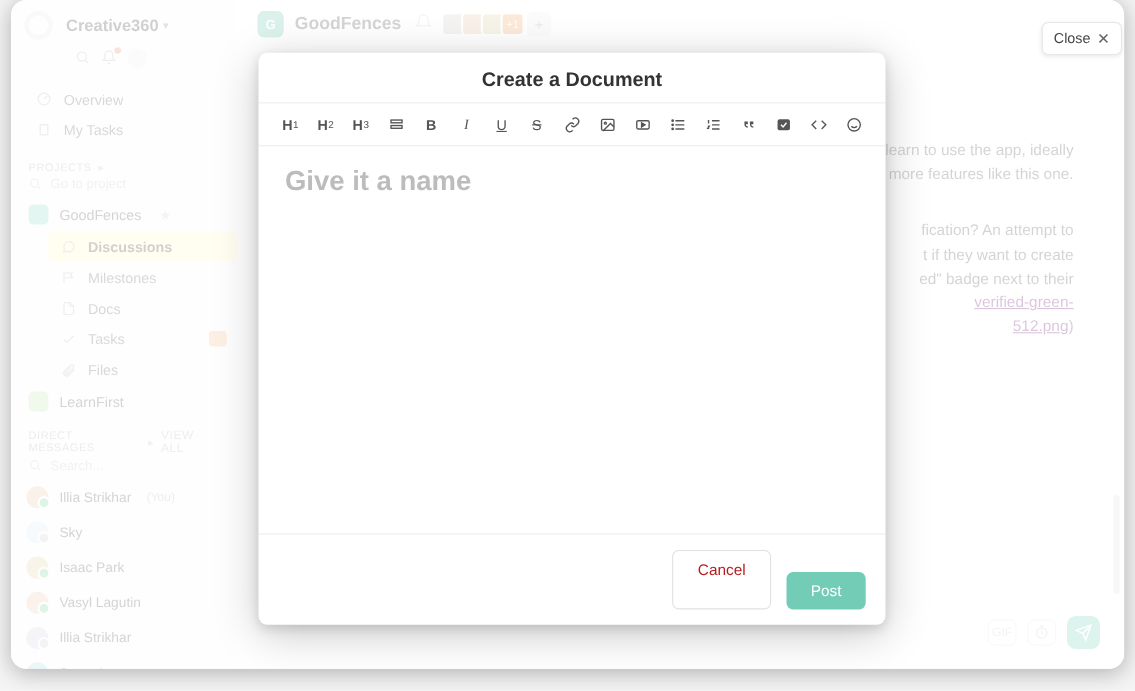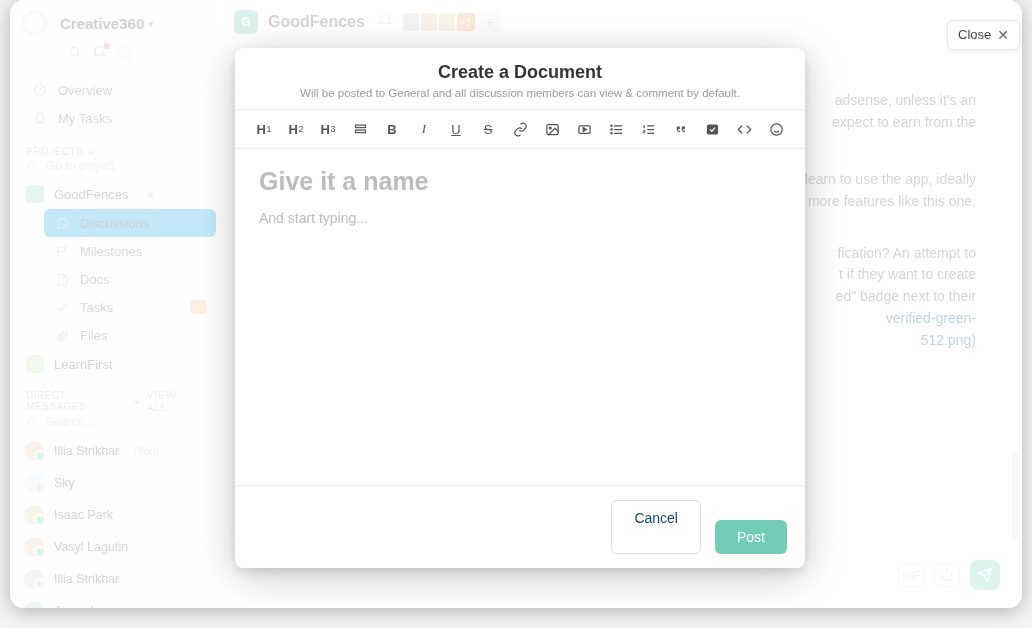--- a/index.html
+++ b/index.html
@@ -53,21 +53,21 @@
   .bell::after { content:""; position:absolute; top:-2px; right:-4px; width:6px;height:6px;background:#f08c6e;border-radius:50%; }
   .search-dot { width:18px;height:18px;border-radius:50%; background:#eee;}
   .section { padding:4px 12px; }
   .nav-item, .sub-item, .dm-row {
     display:flex; align-items:center;
     padding:6px 10px; gap:10px;
     border-radius:6px;
     color:#666;
   }
   .nav-item .icon, .sub-item .icon { width:16px;height:16px;display:flex;align-items:center;justify-content:center;color:#bbb;}
-  .nav-item.active, .sub-item.active { background:#0ea5e9; font-weight:400; color:#444;}
+  .nav-item.active, .sub-item.active { background:#fef9c3; font-weight:700; color:#444;}
   .heading { font-size:10px; letter-spacing:.5px; color:#b4b4b4; padding:10px 16px 2px; text-transform:uppercase; display:flex; gap:6px; align-items:center;}
   .heading .plus { color:#c6c6c6;}
   .viewall { font-size:11px; color:#bbb; margin-left:auto; }
   .go-input { display:flex; align-items:center; gap:8px; padding:0 16px 6px; color:#c8c8c8; font-size:12px;}
   .proj-item { display:flex; align-items:center; gap:10px; padding:6px 16px; color:#555; }
   .proj-avatar { width:18px;height:18px;border-radius:4px;background:#8edac8; }
   .proj-avatar.alt{ background:#c2e6b3;}
   .sub-list { margin-left:34px; }
   .sub-item .badge { margin-left:auto; width:16px;height:14px; border-radius:3px; background:#f5c08c;}
   .star { color:#d4d4d4; margin-left:6px;}
@@ -105,21 +105,21 @@
   .plus-av{width:22px;height:22px;border-radius:5px;margin-left:2px;background:#eee;color:#aaa;display:flex;align-items:center;justify-content:center;font-size:14px;}
 
   .body-text {
     position:absolute;
     top:90px; left:280px;
     width:480px;
     font-size:14px;
     color:#555;
     line-height:1.55;
   }
-  .body-text a { color:#0c4a6e; margin-left:44px;}
+  .body-text a { color:#701a75; text-decoration:underline;margin-left:44px;}
 
   .composer-icons{
     position:absolute;
     right:22px; bottom:18px;
     display:flex; gap:10px; align-items:center;
     color:#cfcfcf;
     z-index:3;
   }
   .composer-icons .chip{ width:26px;height:24px;border-radius:6px;border:1px solid #e5e5e5;display:flex;align-items:center;justify-content:center;font-size:11px;}
   .send-btn { width:30px;height:30px;border-radius:8px;background:#79d0ba;color:#fff;display:flex;align-items:center;justify-content:center;}
@@ -176,21 +176,21 @@
   .doc-body { flex:1; padding:18px 24px;}
   .doc-title-ph { font-size:25px; font-weight:700; color:#bcbcbc; }
   .doc-text-ph  { font-size:14px; color:#bcbcbc; margin-top:14px;}
   .modal-footer {
     display:flex; justify-content:flex-end; gap:14px;
     padding:14px 18px; border-top:1px solid #eee;
   }
   .btn {
     border-radius:6px; font-size:14px; padding:9px 22px;
   }
-  .btn.cancel { background:#fff; border:1px solid #e1e1e1; color:#0c4a6e;}
+  .btn.cancel { background:#fff; border:1px solid #e1e1e1; color:#b91c1c;}
   .btn.post { background:#73cdb6; color:#fff; border:none;margin-top:20px;}
 </style>
 </head>
 <body>
 
 <div class="window">
 
   <div class="sidebar">
     <div class="brand-row">
       <div class="brand-logo"></div>
@@ -353,24 +353,20 @@
       <div class="avatars">
         <div class="av a1"></div>
         <div class="av a2"></div>
         <div class="av a3"></div>
         <div class="more">+1</div>
         <div class="plus-av">+</div>
       </div>
     </div>
 
     <div class="body-text">
-      <div style="text-align:right; margin-left:300px;">
-        <div>adsense, unless it's an</div>
-        <div>expect to earn from the</div>
-      </div>
       <div style="text-align:right; margin-left:300px; margin-top:36px;">
         <div>learn to use the app, ideally</div>
         <div>more features like this one.</div>
       </div>
       <div style="text-align:right; margin-left:300px; margin-top:30px;">
         <div>fication? An attempt to</div>
         <div>t if they want to create</div>
         <div>ed" badge next to their</div>
         <div><a>verified-green-512.png</a><span>)</span></div>
       </div>
@@ -393,21 +389,20 @@
       </div>
     </div>
     <div class="scrollbar-thumb"></div>
   </div>
 
   <div class="wash"></div>
 
   <div class="modal">
     <div class="modal-head">
       <div class="modal-title">Create a Document</div>
-      <div class="modal-sub">Will be posted to General and all discussion members can view &amp; comment by default.</div>
     </div>
     <div class="toolbar">
       <div class="tbtn h">
           <b>H</b>
           <sub>1</sub>
         </div>
       <div class="tbtn h">
           <b>H</b>
           <sub>2</sub>
         </div>
@@ -492,21 +487,20 @@
         <svg viewBox="0 0 24 24" fill="none" stroke="currentColor" stroke-width="2">
             <circle cx="12" cy="12" r="9"></circle>
             <path d="M8 14s1.5 2 4 2 4-2 4-2"></path>
             <line x1="9" y1="9" x2="9.01" y2="9"></line>
             <line x1="15" y1="9" x2="15.01" y2="9"></line>
           </svg>
       </div>
     </div>
     <div class="doc-body">
       <div class="doc-title-ph">Give it a name</div>
-      <div class="doc-text-ph">And start typing...</div>
     </div>
     <div class="modal-footer">
       <div class="btn cancel">Cancel</div>
       <div class="btn post">Post</div>
     </div>
   </div>
 
 </div>
 
 <div class="close-btn">

